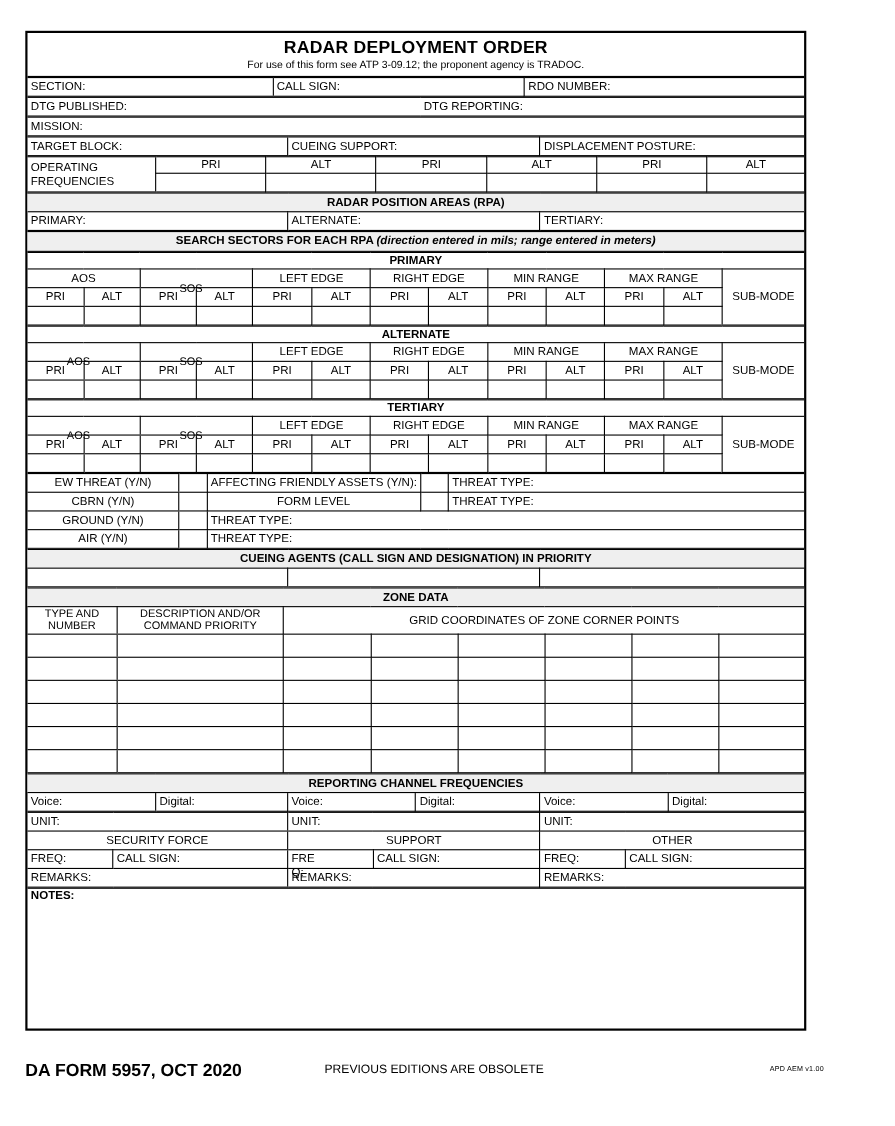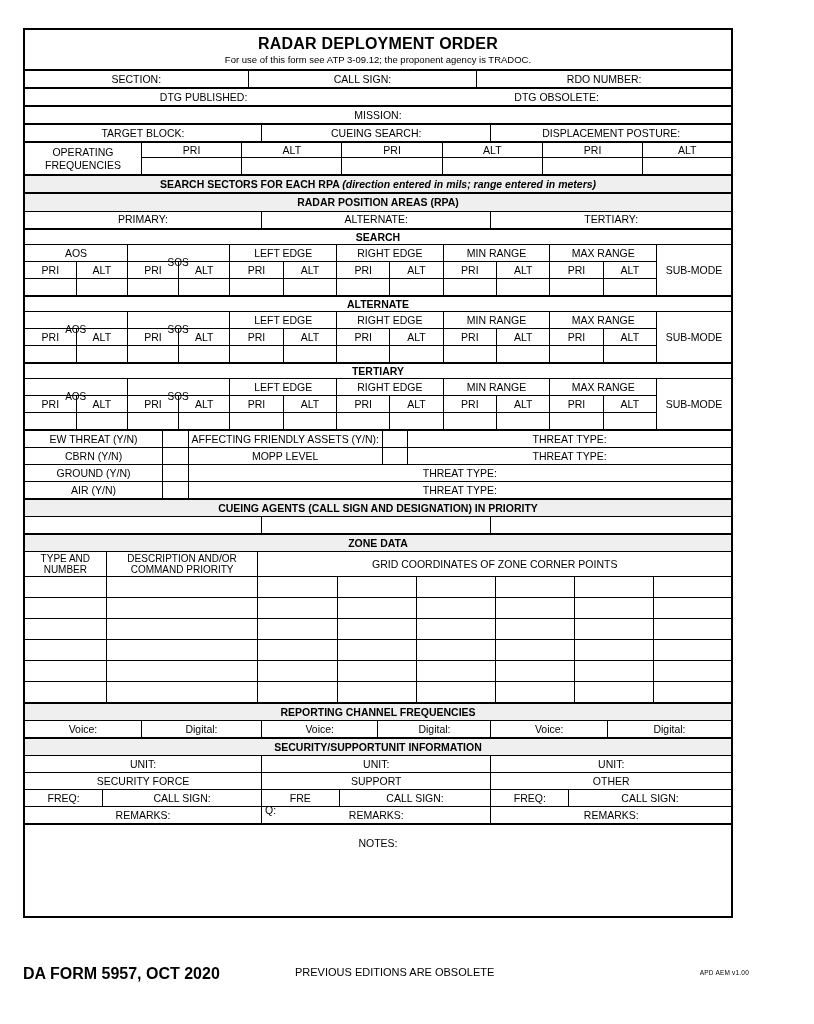--- a/index.html
+++ b/index.html
@@ -37,37 +37,37 @@
   .bandhdr{
     text-align:center;font-weight:bold;font-size:10.5px;
     background:#efefef;padding:2px 0;
   }
   .bandhdr .ital{font-style:italic;font-weight:bold;}
   .subband{
     text-align:center;font-weight:bold;font-size:10.5px;
     padding:1px 0;
   }
   .ctr{text-align:center;}
-  .lbl{text-align:center;}
+  .lbl{text-align:left;}
   .fieldrow td{height:17px;}
   .tallrow td{height:19px;}
   .emptyrow td{height:17px;}
   .hdrcell{text-align:center;font-size:10.5px;}
   .two-line{white-space:normal;text-align:center;line-height:1.1;font-size:10px;}
   .opfreq-lbl{white-space:normal;line-height:1.25;font-size:10.5px;}
-  .notes{height:92px;vertical-align:top;padding-top:12px;}
+  .notes{height:128px;vertical-align:top;padding-top:0;font-weight:bold;}
   .zonerow td{height:21px;}
 
   
   .ovl-wrap{position:relative;}
   .ovl{
     position:absolute;
     top:-5px;
     font-size:10px;
-    text-align:center;
+    text-align:left;
     width:30px;
     pointer-events:none;
     background:transparent;
   }
   .ovl-aos{left:calc(50% - 15px);}
   .ovl-sos{left:calc(50% - 15px);}
 
   
   .freq-broken{position:relative;overflow:visible;}
   .freq-broken .frag2{
@@ -124,21 +124,21 @@
     </table>
 
     <table>
       <colgroup>
           <col style="width:50.6%">
           <col style="width:49.4%">
         </colgroup>
       <tbody>
         <tr class="fieldrow">
           <td class="lbl noborder-out">DTG PUBLISHED:</td>
-          <td class="lbl noborder-out">DTG OBSOLETE:</td>
+          <td class="lbl noborder-out">DTG REPORTING:</td>
         </tr>
       </tbody>
     </table>
 
     <table>
       <colgroup>
           <col style="width:100%">
         </colgroup>
       <tbody>
         <tr class="fieldrow">
@@ -149,21 +149,21 @@
 
     <table>
       <colgroup>
           <col style="width:33.5%">
           <col style="width:32.5%">
           <col style="width:34%">
         </colgroup>
       <tbody>
         <tr class="fieldrow">
           <td class="lbl noborder-out">TARGET BLOCK:</td>
-          <td class="lbl">CUEING SEARCH:</td>
+          <td class="lbl">CUEING SUPPORT:</td>
           <td class="lbl noborder-out">DISPLACEMENT POSTURE:</td>
         </tr>
       </tbody>
     </table>
 
     <table>
       <colgroup>
         <col style="width:16.5%">
         <col style="width:14.2%">
           <col style="width:14.2%">
@@ -191,46 +191,46 @@
           <td></td>
           <td></td>
           <td></td>
           <td class="noborder-out"></td>
         </tr>
       </tbody>
     </table>
 
     <table>
       <colgroup>
+          <col style="width:33.5%">
+          <col style="width:32.5%">
+          <col style="width:34%">
+        </colgroup>
+      <tbody>
+        <tr>
+          <td colspan="3" class="bandhdr noborder-out">RADAR POSITION AREAS (RPA)</td>
+        </tr>
+        <tr class="fieldrow">
+          <td class="lbl noborder-out">PRIMARY:</td>
+          <td class="lbl">ALTERNATE:</td>
+          <td class="lbl noborder-out">TERTIARY:</td>
+        </tr>
+      </tbody>
+    </table>
+
+    <table>
+      <colgroup>
           <col style="width:100%">
         </colgroup>
       <tbody>
         <tr>
           <td class="bandhdr noborder-out">
             <span>SEARCH SECTORS FOR EACH RPA</span>
             <span class="ital">(direction entered in mils; range entered in meters)</span>
           </td>
-        </tr>
-      </tbody>
-    </table>
-
-    <table>
-      <colgroup>
-          <col style="width:33.5%">
-          <col style="width:32.5%">
-          <col style="width:34%">
-        </colgroup>
-      <tbody>
-        <tr>
-          <td colspan="3" class="bandhdr noborder-out">RADAR POSITION AREAS (RPA)</td>
-        </tr>
-        <tr class="fieldrow">
-          <td class="lbl noborder-out">PRIMARY:</td>
-          <td class="lbl">ALTERNATE:</td>
-          <td class="lbl noborder-out">TERTIARY:</td>
         </tr>
       </tbody>
     </table>
 
     <table>
       <colgroup>
         <col style="width:7.3%">
           <col style="width:7.3%">
         <col style="width:7.3%">
           <col style="width:7.3%">
@@ -239,21 +239,21 @@
         <col style="width:7.6%">
           <col style="width:7.6%">
         <col style="width:7.6%">
           <col style="width:7.6%">
         <col style="width:7.6%">
           <col style="width:7.6%">
         <col style="width:10.6%">
       </colgroup>
       <tbody>
         <tr>
-          <td colspan="13" class="subband noborder-out">SEARCH</td>
+          <td colspan="13" class="subband noborder-out">PRIMARY</td>
         </tr>
         <tr class="fieldrow">
           <td colspan="2" class="hdrcell noborder-out">AOS</td>
           <td colspan="2" class="hdrcell"></td>
           <td colspan="2" class="hdrcell">LEFT EDGE</td>
           <td colspan="2" class="hdrcell">RIGHT EDGE</td>
           <td colspan="2" class="hdrcell">MIN RANGE</td>
           <td colspan="2" class="hdrcell">MAX RANGE</td>
           <td rowspan="3" class="hdrcell noborder-out">SUB-MODE</td>
         </tr>
@@ -435,21 +435,21 @@
         <tr class="fieldrow">
           <td class="ctr noborder-out">EW THREAT (Y/N)</td>
           <td></td>
           <td class="ctr">AFFECTING FRIENDLY ASSETS (Y/N):</td>
           <td></td>
           <td class="lbl noborder-out">THREAT TYPE:</td>
         </tr>
         <tr class="fieldrow">
           <td class="ctr noborder-out">CBRN (Y/N)</td>
           <td></td>
-          <td class="ctr" style="width:16%">MOPP LEVEL</td>
+          <td class="ctr" style="width:16%">FORM LEVEL</td>
           <td></td>
           <td class="lbl noborder-out">THREAT TYPE:</td>
         </tr>
         <tr class="fieldrow">
           <td class="ctr noborder-out">GROUND (Y/N)</td>
           <td></td>
           <td colspan="3" class="lbl noborder-out">THREAT TYPE:</td>
         </tr>
         <tr class="fieldrow">
           <td class="ctr noborder-out">AIR (Y/N)</td>
@@ -593,23 +593,20 @@
     <table>
       <colgroup>
         <col style="width:11%">
           <col style="width:22.5%">
         <col style="width:11%">
           <col style="width:21.5%">
         <col style="width:11%">
           <col style="width:23%">
       </colgroup>
       <tbody>
-        <tr>
-          <td colspan="6" class="bandhdr noborder-out">SECURITY/SUPPORTUNIT INFORMATION</td>
-        </tr>
         <tr class="fieldrow">
           <td colspan="2" class="lbl noborder-out">UNIT:</td>
           <td colspan="2" class="lbl">UNIT:</td>
           <td colspan="2" class="lbl noborder-out">UNIT:</td>
         </tr>
         <tr class="fieldrow">
           <td colspan="2" class="hdrcell noborder-out">SECURITY FORCE</td>
           <td colspan="2" class="hdrcell">SUPPORT</td>
           <td colspan="2" class="hdrcell noborder-out">OTHER</td>
         </tr>

